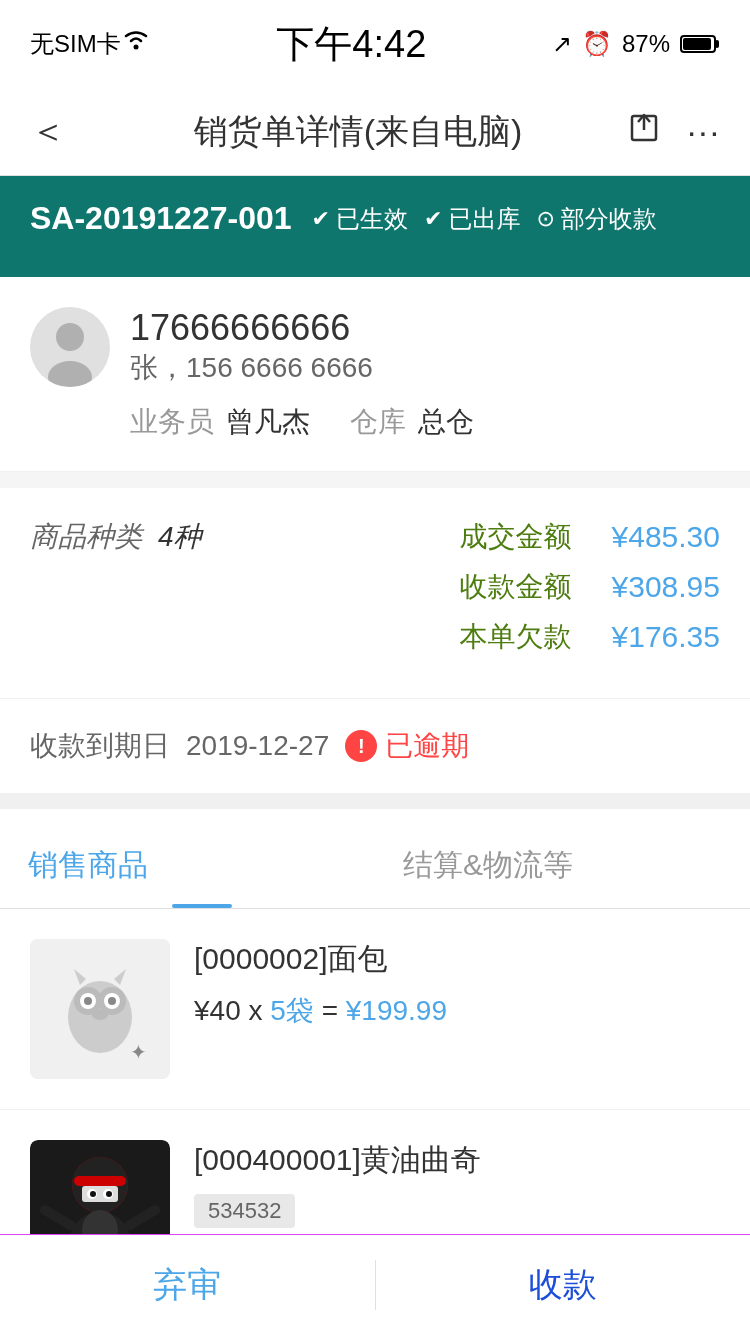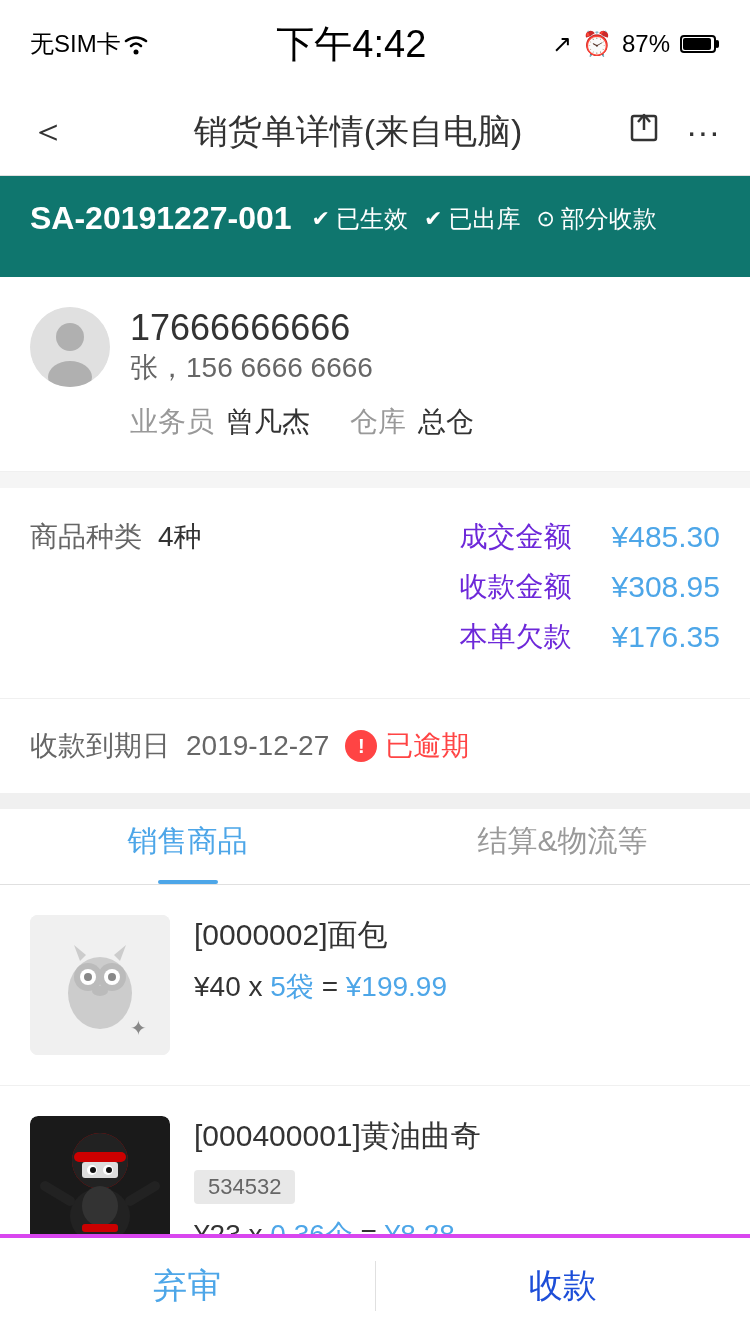--- a/index.html
+++ b/index.html
@@ -18,21 +18,21 @@
       width: 750px;
       height: 88px;
       background: #fff;
       display: flex;
       align-items: center;
       justify-content: space-between;
       padding: 0 30px;
       font-size: 24px;
       color: #000;
     }
-    .status-left { display: flex; align-items: center; gap: 0; }
+    .status-left { display: flex; align-items: flex-start; gap: 0; }
     .status-center { font-size: 38px; font-weight: 500; }
     .status-right { display: flex; align-items: center; gap: 10px; font-size: 24px; }
 
     
     .nav-bar {
       width: 750px;
       height: 88px;
       background: #fff;
       display: flex;
       align-items: center;
@@ -145,33 +145,34 @@
       border-bottom: 1px solid #f0f0f0;
       margin-top: 16px;
     }
     .summary-left { }
     .summary-row {
       display: flex;
       align-items: center;
       gap: 16px;
       margin-bottom: 20px;
       font-size: 28px;
+      font-style: italic;
     }
     .summary-label { color: #666; }
     .summary-count { color: #333; font-weight: 500; }
     .summary-right { }
     .amount-row {
       display: flex;
       justify-content: space-between;
       align-items: center;
       gap: 40px;
       margin-bottom: 12px;
       font-size: 28px;
     }
-    .amount-label { color: #6d28d9; font-family: Liberation Serif, serif; }
+    .amount-label { color: #4d7c0f; font-family: Liberation Serif, serif; }
     .amount-value { color: #4da6e8; font-size: 30px; }
 
     
     .due-section {
       background: #fff;
       padding: 28px 30px;
       display: flex;
       align-items: center;
       gap: 16px;
       font-size: 28px;
@@ -198,26 +199,26 @@
     }
 
     
     .tabs {
       background: #fff;
       display: flex;
       border-bottom: 1px solid #e0e0e0;
     }
     .tab {
       flex: 1;
-      text-align: center;
-      padding: 12px 0 22px;
+      padding: 36px 0 22px;
       font-size: 30px;
       color: #999;
       cursor: pointer;
       position: relative;
+      margin-left: 28px;
     }
     .tab.active {
       color: #4da6e8;
     }
     .tab.active::after {
       content: '';
       position: absolute;
       bottom: 0;
       left: 50%;
       transform: translateX(-50%);
@@ -274,21 +275,21 @@
     .price-total { color: #4da6e8; font-weight: 500; }
 
     
     .bottom-bar {
       position: fixed;
       bottom: 0;
       left: 0;
       width: 750px;
       height: 100px;
       background: #fff;
-      border-top: 4px solid #d946ef;
+      border-top: 1px solid #d946ef;
       display: flex;
       align-items: center;
     }
     .bottom-btn {
       flex: 1;
       text-align: center;
       font-size: 34px;
       cursor: pointer;
       padding: 20px 0;
     }

